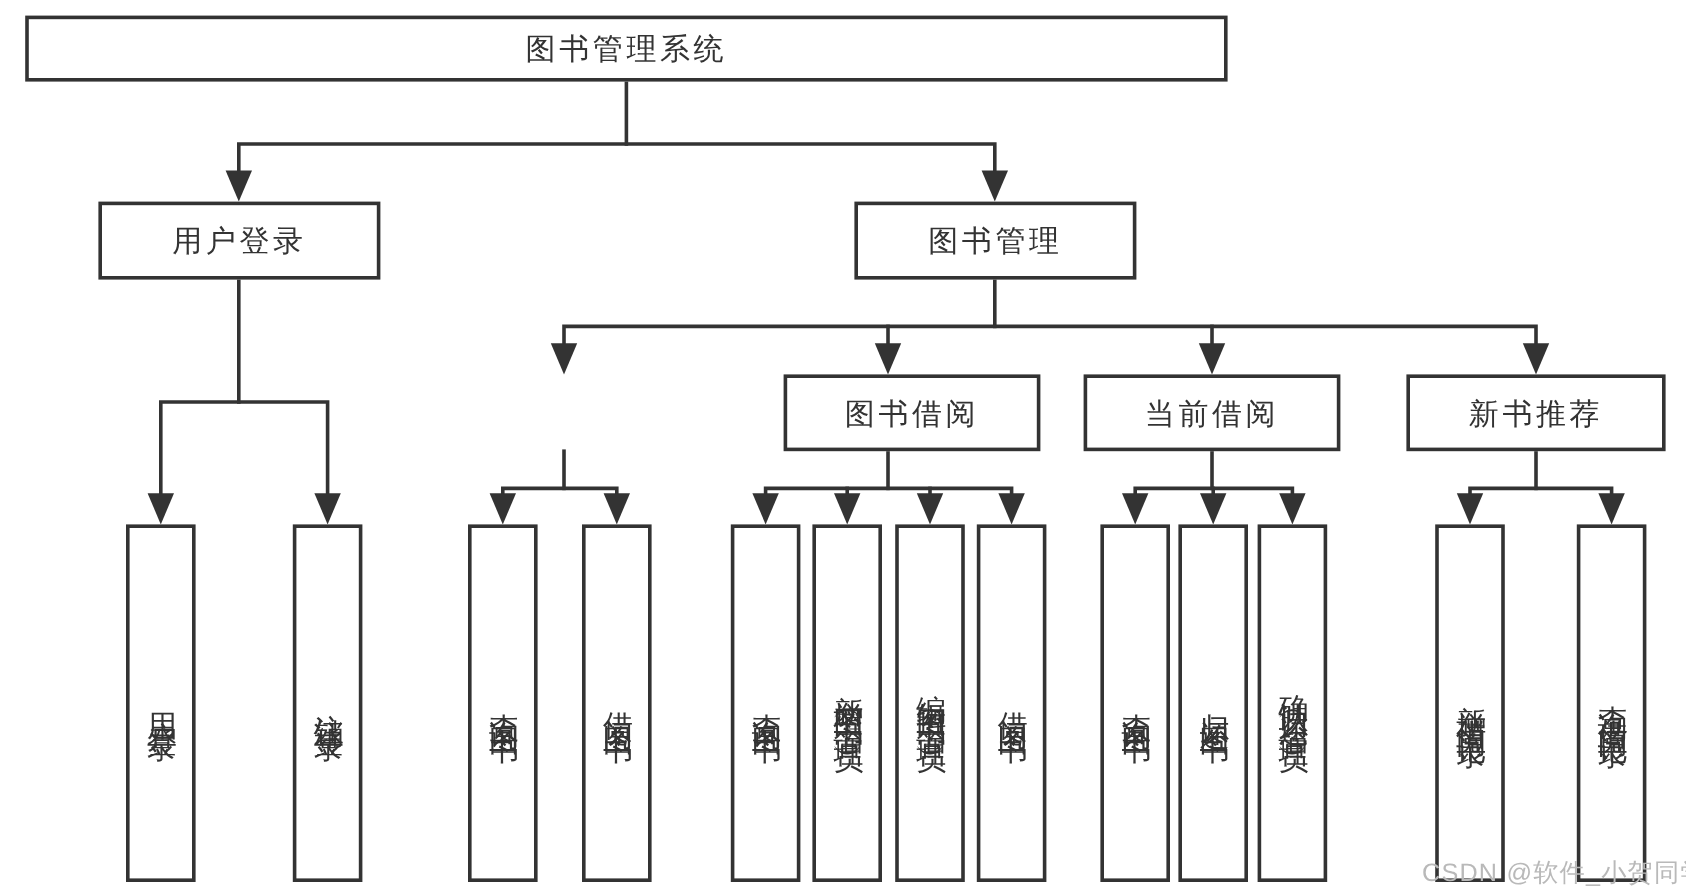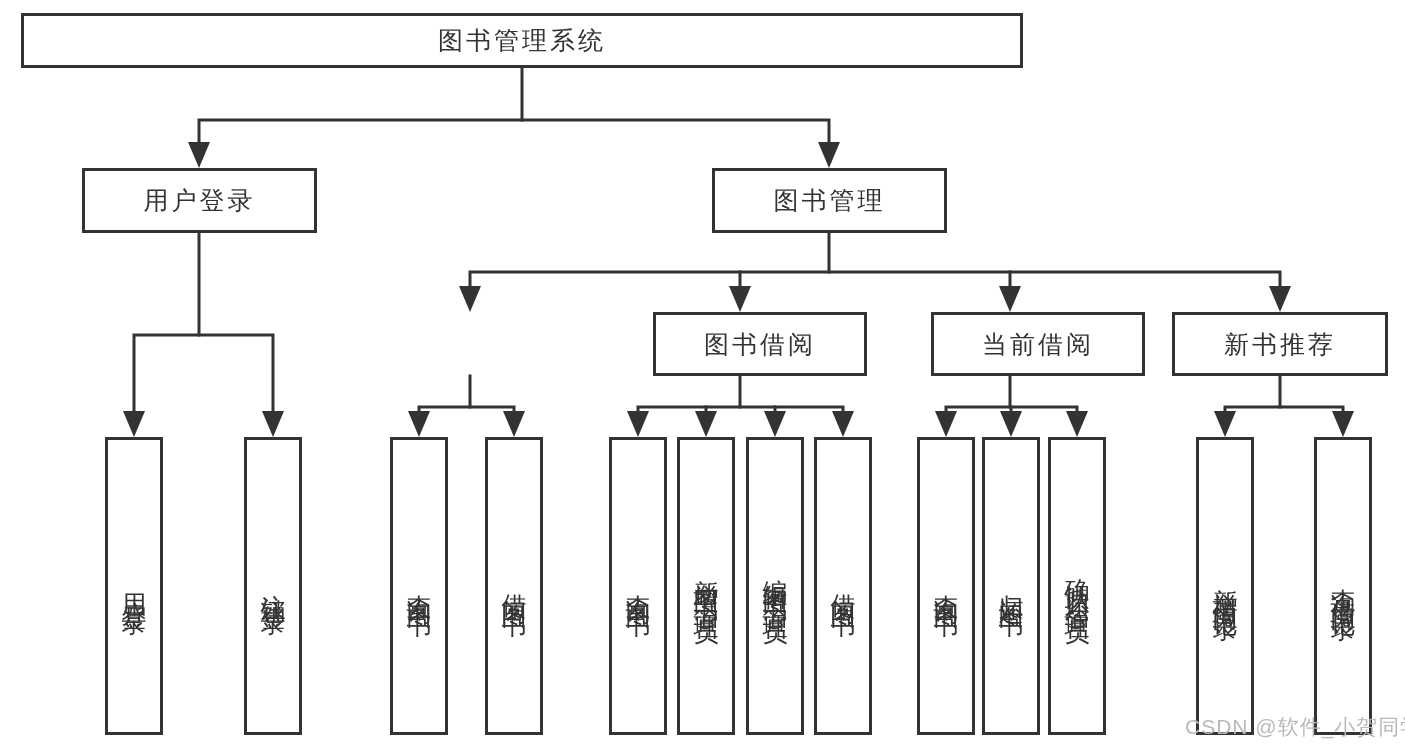--- a/index.html
+++ b/index.html
@@ -78,21 +78,21 @@
       <polygon points="1332,411 1354,411 1343,437"></polygon>
     </g>
   </svg>
 
   <div class="node" style="left:21px;top:13px;width:1002px;height:55px;">图书管理系统</div>
 
   <div class="node" style="left:82px;top:168px;width:235px;height:65px;">用户登录</div>
   <div class="node" style="left:712px;top:168px;width:235px;height:65px;">图书管理</div>
 
   <div class="node" style="left:633px;top:312px;width:214px;height:64px;margin-left:20px;">图书借阅</div>
-  <div class="node" style="left:903px;top:312px;width:214px;height:64px;margin-left:28px;">当前借阅</div>
+  <div class="node" style="left:903px;top:312px;width:214px;height:64px;">当前借阅</div>
   <div class="node" style="left:1172px;top:312px;width:216px;height:64px;">新书推荐</div>
 
   <div class="node vnode" style="left:105px;top:437px;width:58px;height:298px;">用户登录</div>
   <div class="node vnode" style="left:244px;top:437px;width:58px;height:298px;">注销登录</div>
 
   <div class="node vnode" style="left:390px;top:437px;width:58px;height:298px;">查询图书</div>
   <div class="node vnode" style="left:485px;top:437px;width:58px;height:298px;">借阅图书</div>
 
   <div class="node vnode" style="left:609px;top:437px;width:58px;height:298px;">查询图书</div>
   <div class="node vnode" style="left:677px;top:437px;width:58px;height:298px;">新增图书（管理员）</div>

